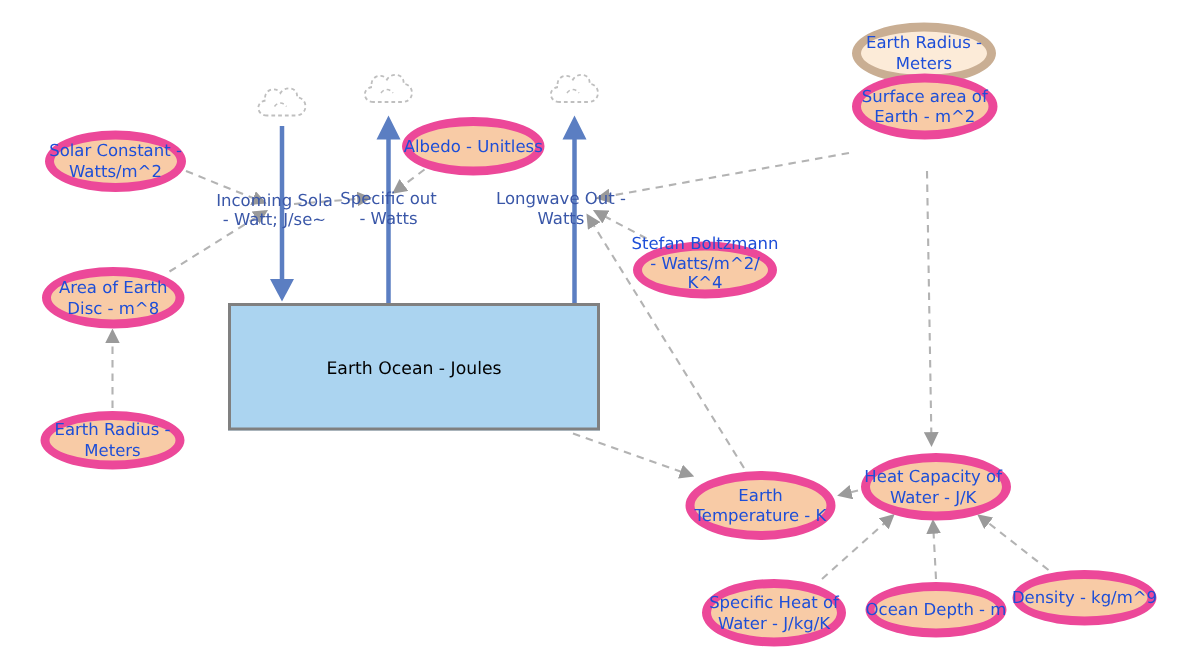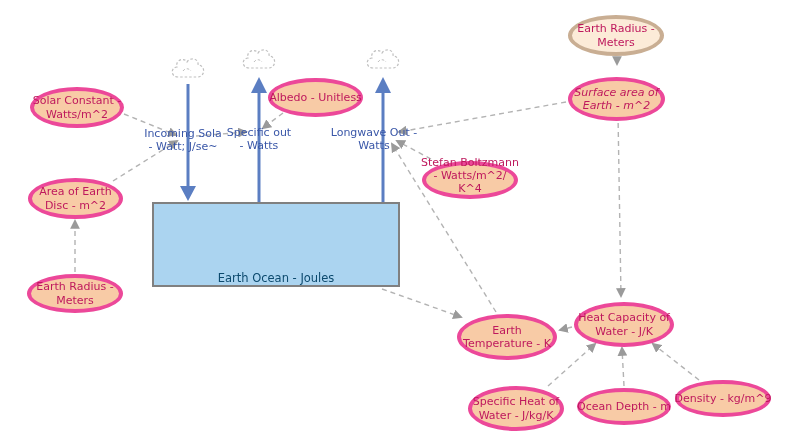--- a/index.html
+++ b/index.html
@@ -3,30 +3,30 @@
 <meta charset="utf-8">
 <style>
   html,body{margin:0;padding:0;background:#ffffff;}
   .canvas{
     position:relative;width:800px;height:443px;background:#ffffff;overflow:hidden;
     font-family:"DejaVu Sans", sans-serif;
   }
   .canvas svg{position:absolute;left:0;top:0;z-index:0;}
   .node{
     position:absolute;z-index:2;display:flex;align-items:center;justify-content:center;
-    border:4px solid #ec4899;background:#F8CBA6;border-radius:50%;
-    text-align:center;color:#be185d;overflow:visible;box-sizing:border-box;
+    border:6px solid #ec4899;background:#F8CBA6;border-radius:50%;
+    text-align:center;color:#1d4ed8;overflow:visible;box-sizing:border-box;
   }
   .node span{white-space:pre;font-size:11px;line-height:1.2;}
   .node.light{background:#FCEBD8;border-color:#C9AE93;}
   .node.up span{margin-top:-9px;}
   .stock{
-    position:absolute;z-index:1;display:flex;align-items:flex-end;justify-content:center;
+    position:absolute;z-index:1;display:flex;align-items:center;justify-content:center;
     background:#ABD4F0;border:2px solid #808080;box-sizing:border-box;
-    color:#0c4a6e;text-align:center;
+    color:#000000;text-align:center;
   }
   .stock span{font-size:11.5px;}
   .flow-label{
     position:absolute;z-index:3;transform:translateX(-50%);
     color:#3A57A8;font-size:11px;line-height:1.22;text-align:center;white-space:pre;
   }
   .link{stroke:#b3b3b3;stroke-width:1.4;stroke-dasharray:5 4;fill:none;}
   .flowline{stroke:#5B7EC2;stroke-width:3;}
   .flowhead{fill:#5B7EC2;}
   .cloud{fill:#ffffff;stroke:#bfbfbf;stroke-width:1.2;stroke-dasharray:2.5 2;}
@@ -97,39 +97,39 @@
 - Watts</div>
   <div class="flow-label" style="left:374px;top:126px;">Longwave Out -
 Watts</div>
 
   <div class="node" style="left:30px;top:87px;width:94px;height:41px;">
     <span>Solar Constant -
 Watts/m^2</span>
   </div>
   <div class="node" style="left:28px;top:178px;width:95px;height:41px;">
     <span>Area of Earth
-Disc - m^2</span>
+Disc - m^8</span>
   </div>
   <div class="node" style="left:27px;top:274px;width:96px;height:39px;">
     <span>Earth Radius -
 Meters</span>
   </div>
   <div class="node" style="left:268px;top:78px;width:95px;height:39px;">
     <span>Albedo - Unitless</span>
   </div>
   <div class="node up" style="left:422px;top:161px;width:96px;height:38px;align-items:center;">
     <span>Stefan Boltzmann
 - Watts/m^2/
 K^4</span>
   </div>
   <div class="node light" style="left:568px;top:15px;width:96px;height:41px;">
     <span>Earth Radius -
 Meters</span>
   </div>
-  <div class="node" style="left:568px;top:77px;width:97px;height:44px;font-style:italic;">
+  <div class="node" style="left:568px;top:49px;width:97px;height:44px;">
     <span>Surface area of
 Earth - m^2</span>
   </div>
   <div class="node" style="left:457px;top:314px;width:100px;height:46px;">
     <span>Earth
 Temperature - K</span>
   </div>
   <div class="node" style="left:574px;top:302px;width:100px;height:45px;justify-content:flex-end;">
     <span>Heat Capacity of
 Water - J/K</span>

